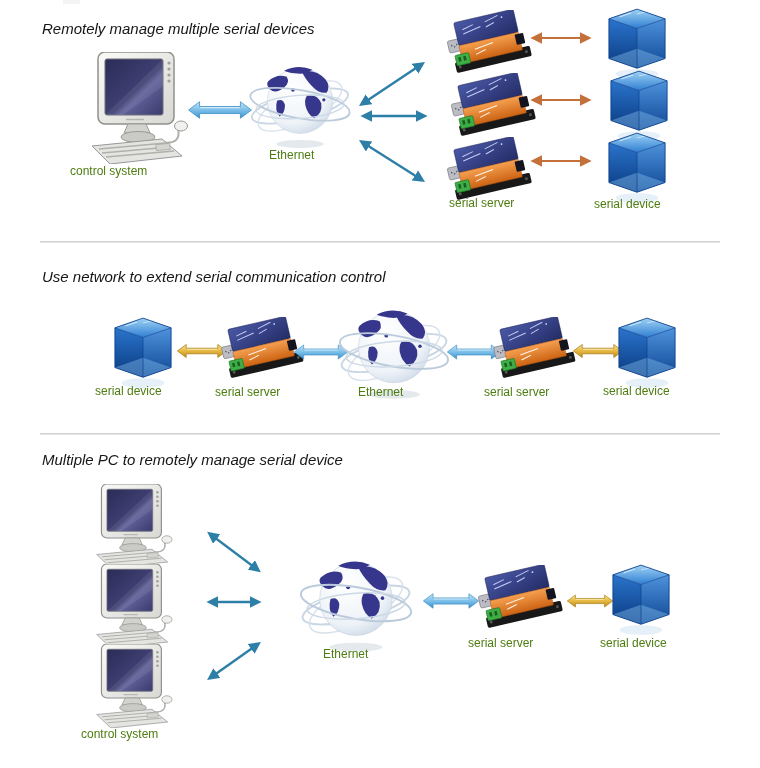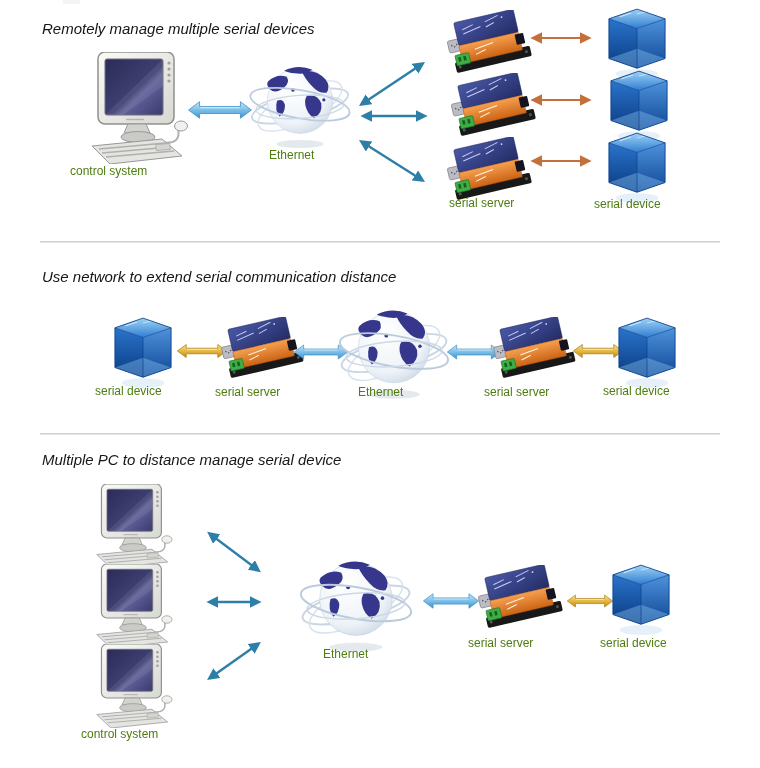--- a/index.html
+++ b/index.html
@@ -219,21 +219,21 @@
         <use href="#sym-cube"></use>
       </svg>
 
     <div class="lbl" style="left:449px;top:196px;width:96px">serial server</div>
     <div class="lbl" style="left:594px;top:197px;width:98px">serial device</div>
   </div>
 
   <div class="divider" style="left:40px;top:241px;width:680px"></div>
 
   <div>
-    <div class="ttl" style="left:42px;top:269px">Use network to extend serial communication distance</div>
+    <div class="ttl" style="left:42px;top:269px">Use network to extend serial communication control</div>
 
     <svg class="abs" style="left:112px;top:315px" width="62" height="76" viewBox="0 0 64 78">
         <use href="#sym-cube"></use>
       </svg>
     <svg class="abs" style="left:176px;top:341px" width="52" height="20">
         <use href="#sym-gold-arrow" width="52" height="20"></use>
       </svg>
     <svg class="abs" style="left:220px;top:317px" width="86" height="66" viewBox="0 0 100 78">
         <use href="#sym-server"></use>
       </svg>
@@ -259,21 +259,21 @@
     <div class="lbl" style="left:95px;top:384px;width:96px">serial device</div>
     <div class="lbl" style="left:215px;top:385px;width:96px">serial server</div>
     <div class="lbl" style="left:358px;top:385px;width:82px">Ethernet</div>
     <div class="lbl" style="left:484px;top:385px;width:96px">serial server</div>
     <div class="lbl" style="left:603px;top:384px;width:96px">serial device</div>
   </div>
 
   <div class="divider" style="left:40px;top:433px;width:680px"></div>
 
   <div>
-    <div class="ttl" style="left:42px;top:452px">Multiple PC to distance manage serial device</div>
+    <div class="ttl" style="left:42px;top:452px">Multiple PC to remotely manage serial device</div>
 
     <svg class="abs" style="left:92px;top:484px" width="82" height="84" viewBox="0 0 104 112" preserveAspectRatio="none">
         <use href="#sym-pc"></use>
       </svg>
     <svg class="abs" style="left:92px;top:564px" width="82" height="84" viewBox="0 0 104 112" preserveAspectRatio="none">
         <use href="#sym-pc"></use>
       </svg>
     <svg class="abs" style="left:92px;top:644px" width="82" height="84" viewBox="0 0 104 112" preserveAspectRatio="none">
         <use href="#sym-pc"></use>
       </svg>

